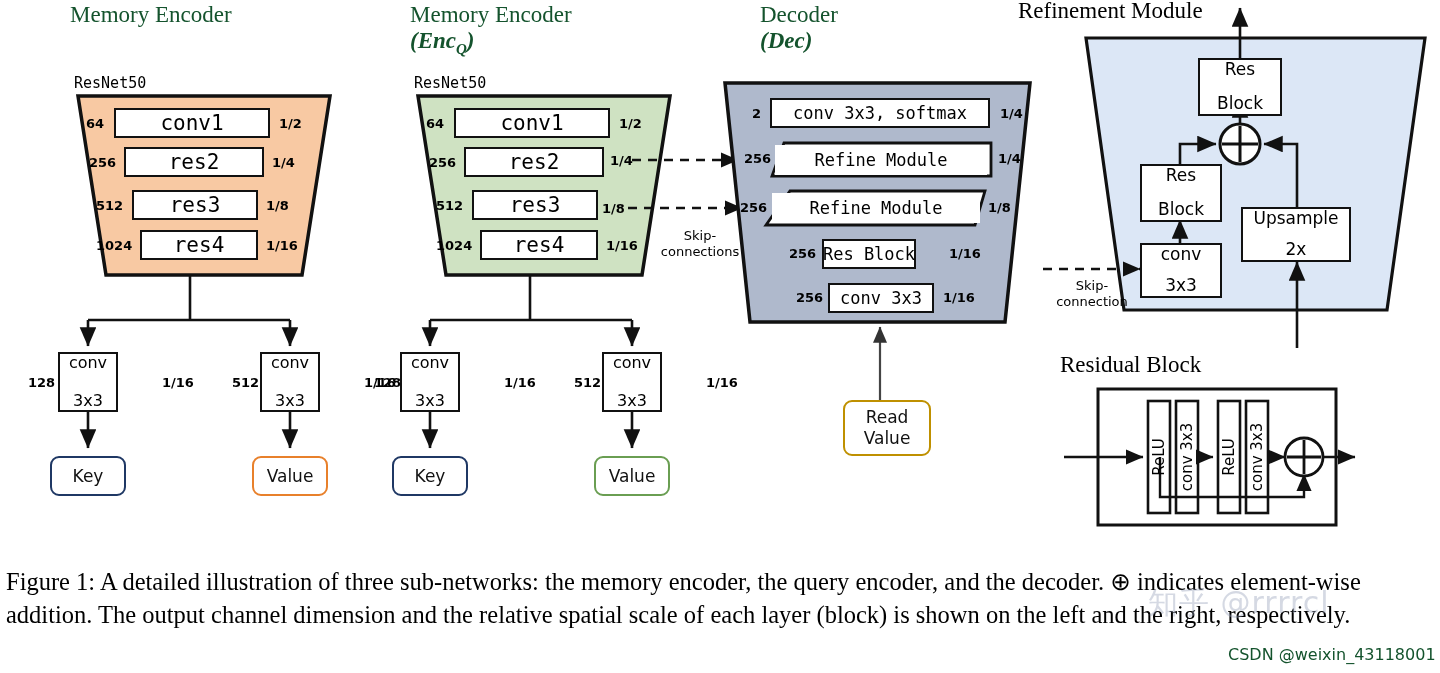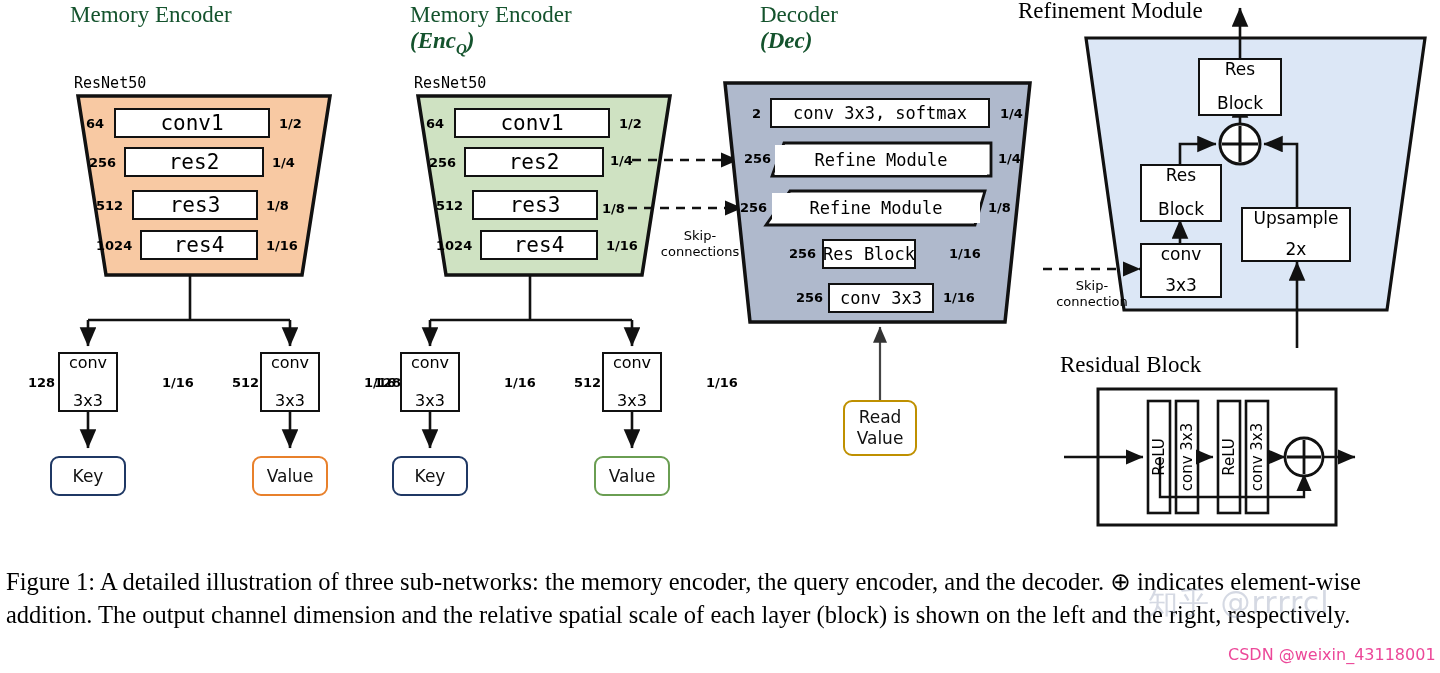--- a/index.html
+++ b/index.html
@@ -148,21 +148,21 @@
     color: rgba(150,160,185,0.40);
     letter-spacing: 1px;
     white-space: nowrap;
     pointer-events: none;
   }
   .wm-csdn {
     position: absolute;
     left: 1228px; top: 645px;
     font-family: "DejaVu Sans", sans-serif;
     font-size: 16px;
-    color: #ec4899;
+    color: #14532d;
     white-space: nowrap;
     pointer-events: none;
   }
 </style>
 </head>
 <body>
 
 <div id="stage">
 
   <svg class="diagram-svg" viewBox="0 0 1440 673">
@@ -391,21 +391,21 @@
   </div>
   <div class="side-label" style="left:789px; top:246px;">256</div>
   <div class="side-label" style="left:949px; top:246px;">1/16</div>
 
   <div class="layer-box" style="left:828px; top:283px; width:106px; height:30px; font-size:17px;">
     <span>conv 3x3</span>
   </div>
   <div class="side-label" style="left:796px; top:290px;">256</div>
   <div class="side-label" style="left:943px; top:290px;">1/16</div>
 
-  <div class="kv-box" style="left:843px; top:400px; width:74px; height:56px; flex-direction:column; line-height:1.25; border:2.5px solid #BF9000;">
+  <div class="kv-box" style="left:843px; top:400px; width:88px; height:56px; flex-direction:column; line-height:1.25; border:2.5px solid #BF9000;">
     <span>Read</span>
     <span>Value</span>
   </div>
 
   <div class="panel-title" style="left:1018px; top:-2px;">Refinement Module</div>
 
   <div class="conv-small" style="left:1198px; top:58px; width:84px; height:58px; font-size:17px;">
     <span>Res</span>
     <span>Block</span>
   </div>

